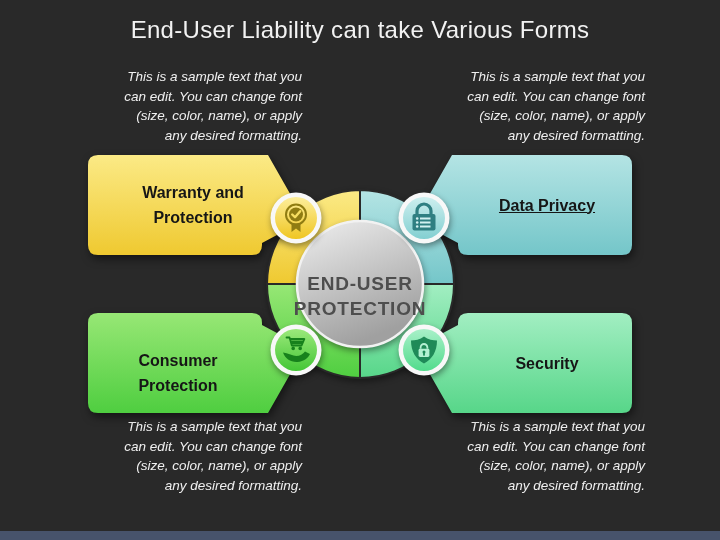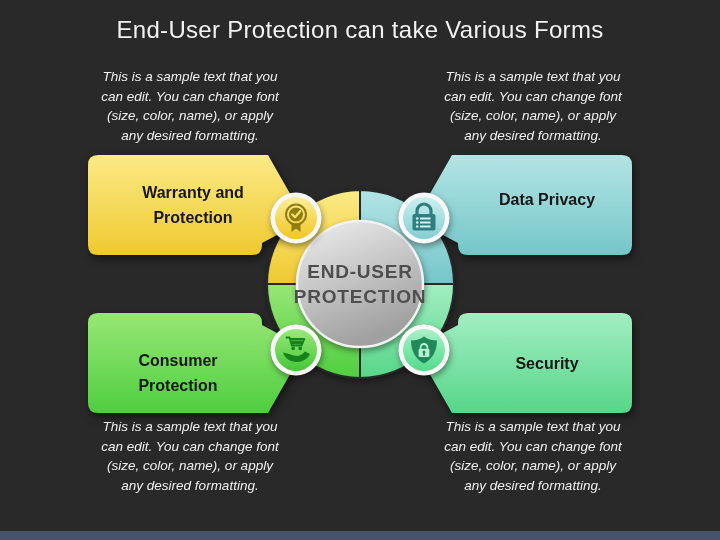--- a/index.html
+++ b/index.html
@@ -7,54 +7,54 @@
     width:720px;height:540px;overflow:hidden;
     background:#292929;
     font-family:"Liberation Sans", sans-serif;
   }
   .stage{position:relative;width:720px;height:540px;background:#292929;}
   .title{
     position:absolute;top:16px;left:0;width:720px;text-align:center;
     font-size:24px;font-weight:500;color:#F2F2F2;letter-spacing:.3px;
   }
   .sample{
-    position:absolute;width:224px;text-align:center;color:#F0F0F0;
+    position:absolute;width:224px;text-align:right;color:#F0F0F0;
     font-style:italic;font-size:13.5px;line-height:19.5px;font-weight:500;
   }
   .sample div{white-space:nowrap;}
   .sample-tl{left:78px;top:67px;}
   .sample-tr{left:421px;top:67px;}
   .sample-bl{left:78px;top:417px;}
   .sample-br{left:421px;top:417px;}
   .banner-label{
     position:absolute;display:flex;flex-direction:column;justify-content:center;
     align-items:center;text-align:center;color:#161616;font-size:16px;
     font-weight:bold;line-height:25px;pointer-events:none;
   }
   .label-warranty{left:103px;top:155px;width:180px;height:100px;}
-  .label-privacy{left:462px;top:149px;width:170px;height:100px;}
+  .label-privacy{left:462px;top:155px;width:170px;height:100px;text-decoration:underline;}
   .label-consumer{left:88px;top:313px;width:180px;height:120px;}
   .label-security{left:462px;top:313px;width:170px;height:100px;}
   .center-label{
-    position:absolute;left:280px;top:244px;width:160px;height:80px;
+    position:absolute;left:280px;top:256px;width:160px;height:80px;
     display:flex;flex-direction:column;justify-content:center;align-items:center;
     color:#4E4E4E;font-size:19px;font-weight:bold;letter-spacing:.8px;
     line-height:25px;pointer-events:none;
   }
   .bottom-bar{position:absolute;left:0;bottom:0;width:720px;height:9px;background:#47536B;}
   svg.diagram{position:absolute;left:0;top:0;}
   .shadow-strong{filter:drop-shadow(2px 4px 4px rgba(0,0,0,.5));}
   .shadow-soft{filter:drop-shadow(1px 3px 3px rgba(0,0,0,.4));}
 </style>
 </head>
 <body>
 
 <div class="stage">
 
-  <div class="title">End-User Protection can take Various Forms</div>
+  <div class="title">End-User Liability can take Various Forms</div>
 
   <div class="sample sample-tl">
     <div>This is a sample text that you</div>
     <div>can edit. You can change font</div>
     <div>(size, color, name), or apply</div>
     <div>any desired formatting.</div>
   </div>
   <div class="sample sample-tr">
     <div>This is a sample text that you</div>
     <div>can edit. You can change font</div>

